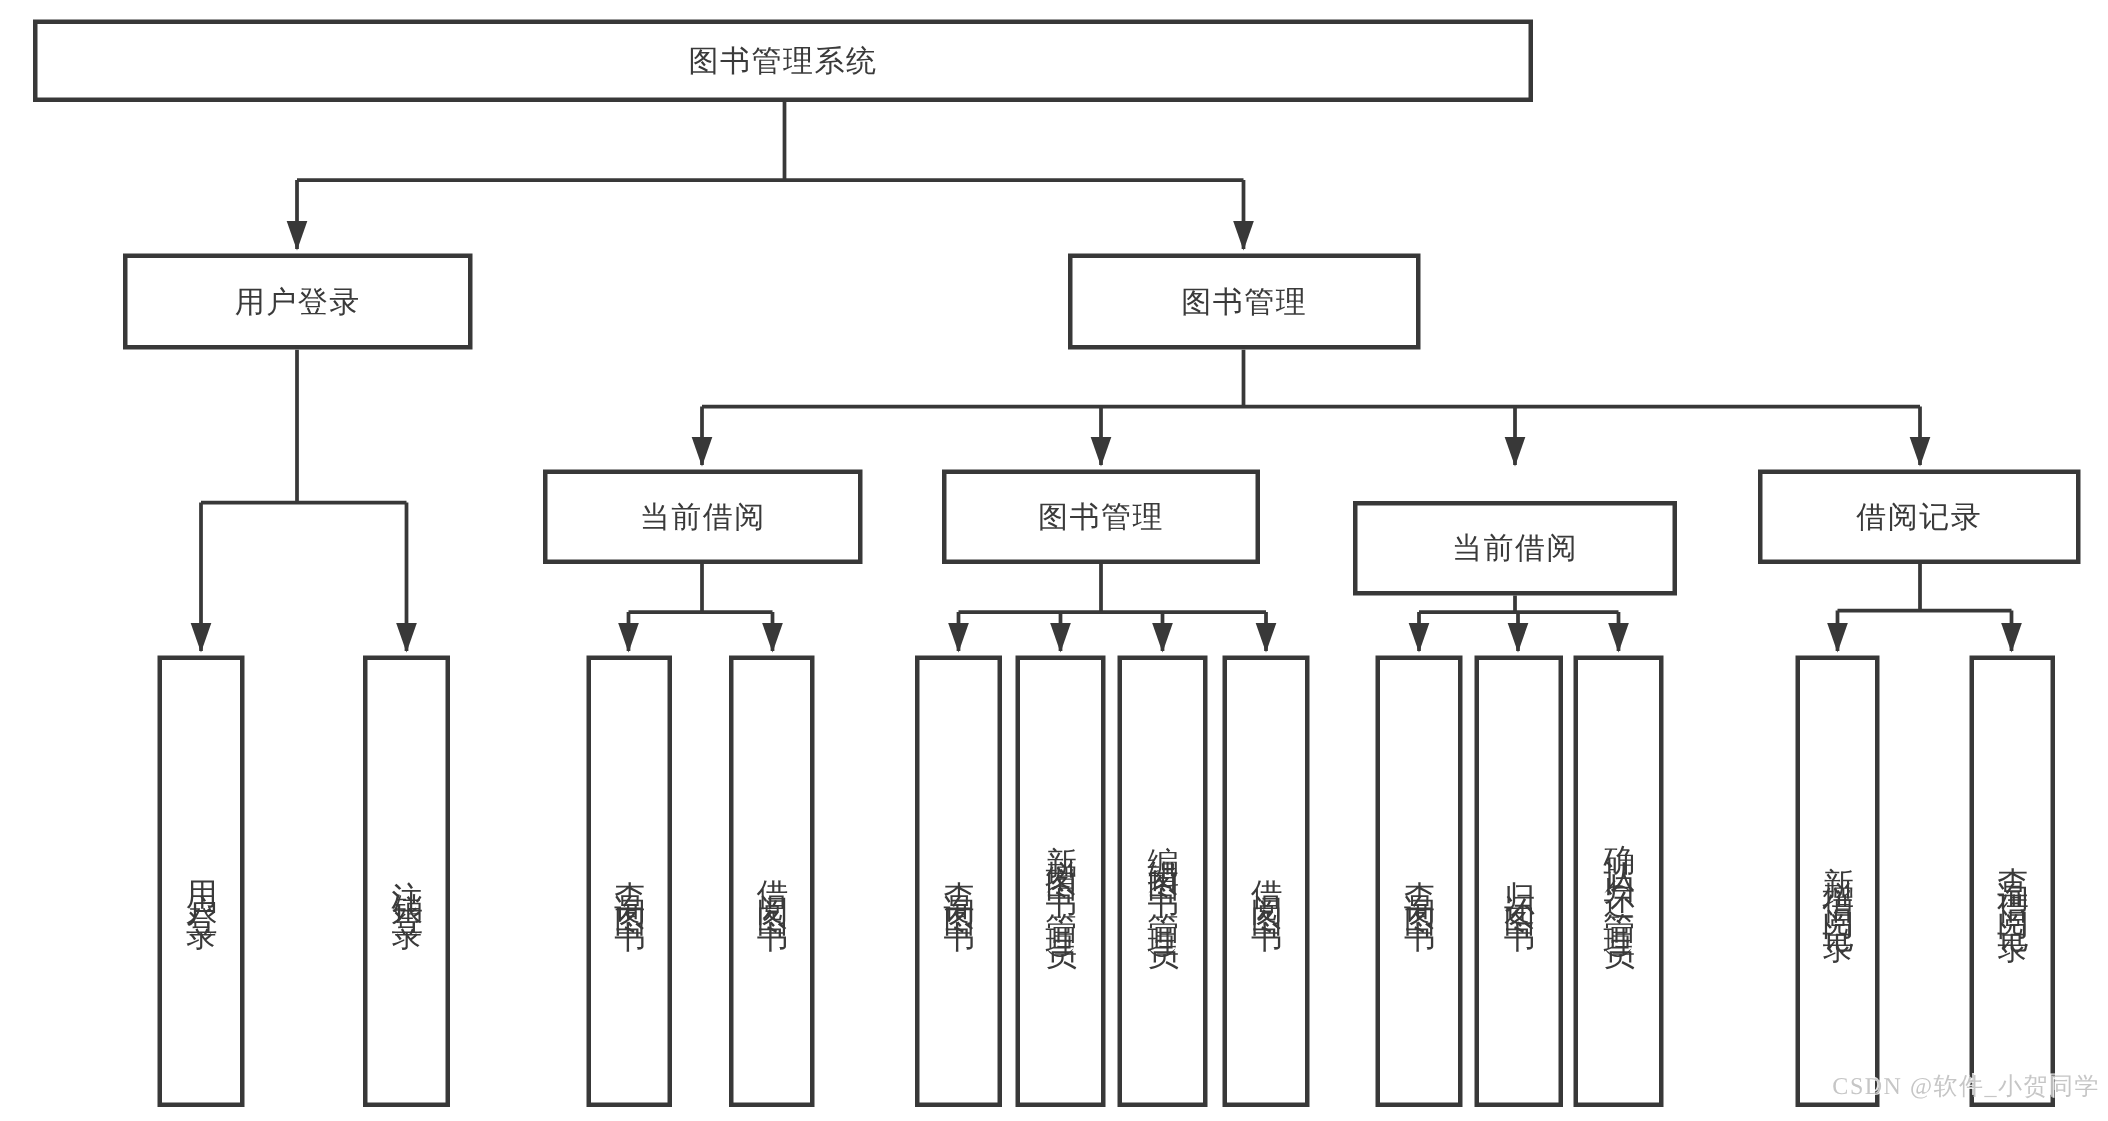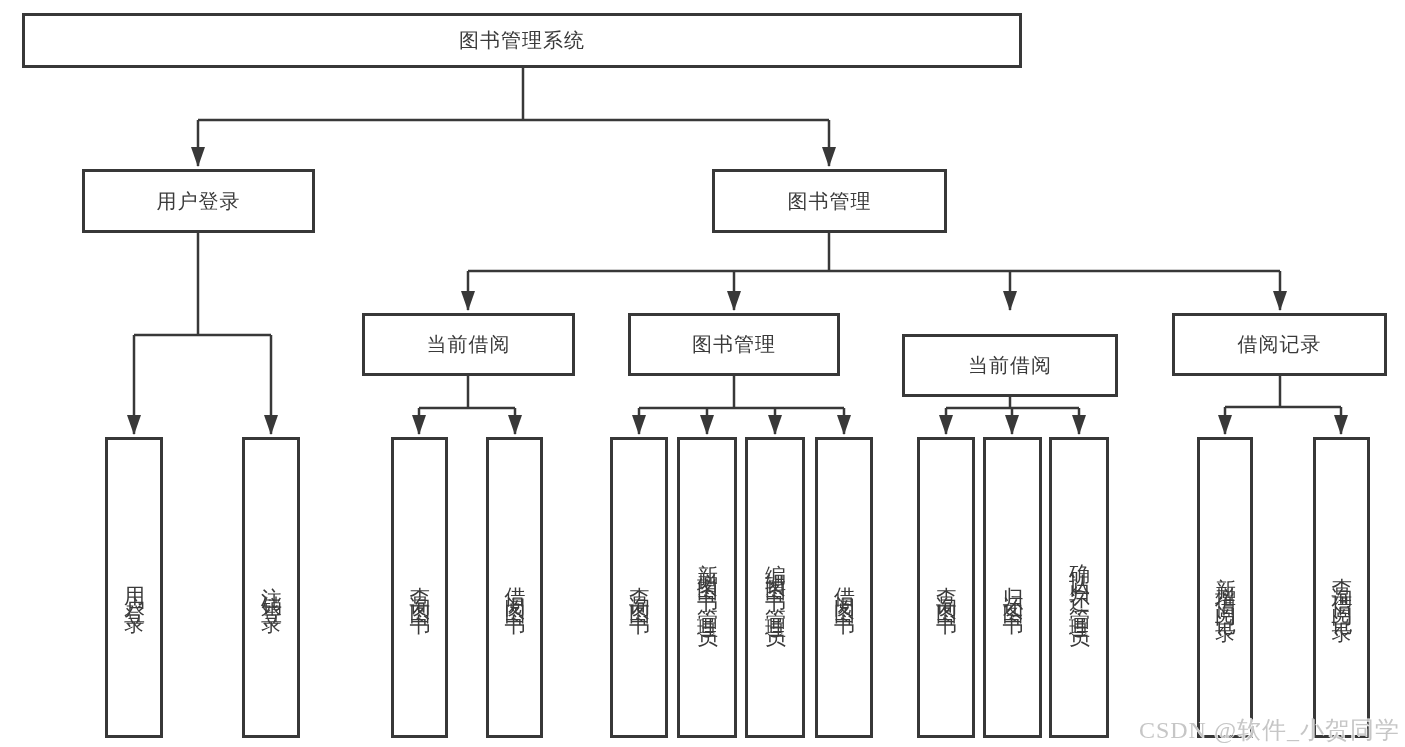--- a/index.html
+++ b/index.html
@@ -37,21 +37,21 @@
     text-orientation: mixed;
     font-size: 21px;
     letter-spacing: 9px;
     line-height: 1;
     white-space: nowrap;
   }
   .watermark {
     position: absolute;
     top: 714px;
     right: 5px;
-    font-size: 24px;
+    font-size: 16px;
     letter-spacing: 1px;
     color: #c6c6c6;
     text-shadow: 1px 1px 0 rgba(255,255,255,0.85), -1px -1px 0 rgba(255,255,255,0.85);
     z-index: 5;
     white-space: nowrap;
   }
 </style>
 </head>
 <body>
 

